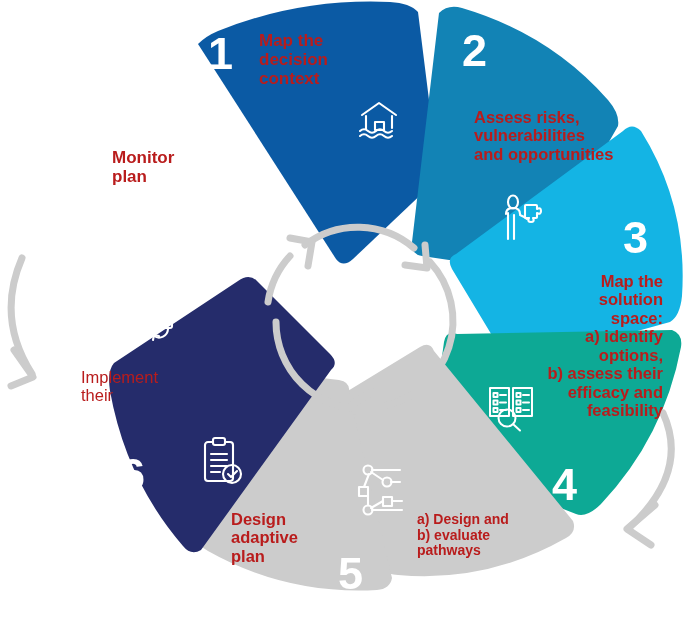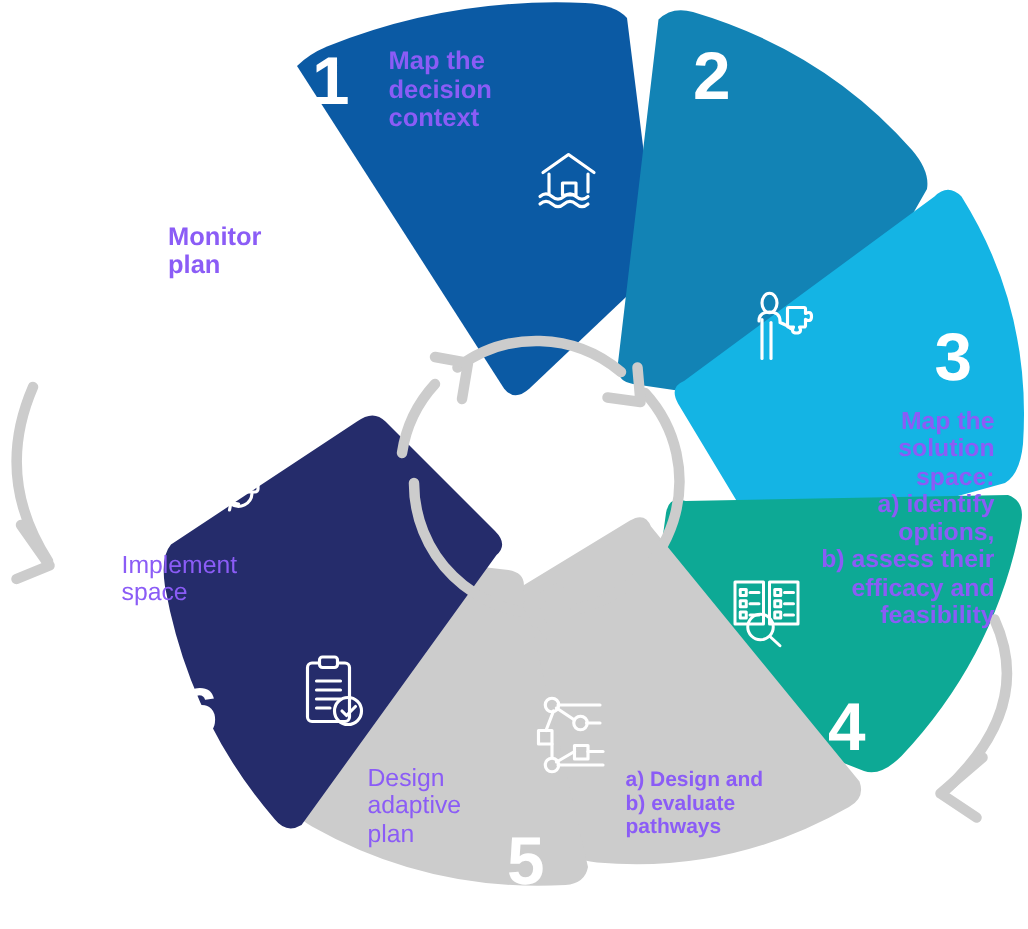--- a/index.html
+++ b/index.html
@@ -5,21 +5,21 @@
   html,body{margin:0;padding:0;background:#ffffff;}
   body{
     width:685px;height:619px;overflow:hidden;
     font-family:"Liberation Sans", sans-serif;
     -webkit-font-smoothing:antialiased;
   }
   #stage{position:relative;width:685px;height:619px;}
   svg#wheel{position:absolute;left:0;top:0;width:685px;height:619px;}
   .seg-label{
     position:absolute;
-    color:#8b5cf6;
+    color:#b91c1c;
     font-weight:bold;
     line-height:1.12;
     white-space:pre-line;
     pointer-events:none;
   }
   .seg-num{
     position:absolute;
     color:#ffffff;
     font-weight:bold;
     line-height:1;
@@ -87,20 +87,23 @@
       <path d="M7 20 L24 8 L41 20"></path>
       <path d="M11 21 V34"></path>
       <path d="M37 21 V33"></path>
       <rect x="20" y="27" width="9" height="8"></rect>
       <path d="M5 36 q4 -3.5 8 0 q4 3.5 8 0 q4 -3.5 8 0 q4 3.5 8 0"></path>
       <path d="M5 41 q4 -3.5 8 0 q4 3.5 8 0 q4 -3.5 8 0 q4 3.5 8 0"></path>
     </svg>
   </div>
 
   <div class="seg-num" style="left:462px;top:28px;font-size:45px;">2</div>
+  <div class="seg-label" style="left:474px;top:108px;font-size:16.5px;width:155px;text-align:left;">Assess risks,
+vulnerabilities
+and opportunities</div>
   <div class="icon-wrap" style="left:500px;top:193px;">
     <svg width="50" height="52" viewBox="0 0 50 52" fill="none" stroke="#ffffff" stroke-width="2.1" stroke-linecap="round" stroke-linejoin="round">
       <ellipse cx="13" cy="9" rx="5" ry="6.5"></ellipse>
       <path d="M6 21 q0 -6 7 -6 q7 0 7 6"></path>
       <path d="M8 20 V46"></path>
       <path d="M14 22 V46"></path>
       <path d="M20 22 q5 2 7 4"></path>
       <path d="M27 12 h9 a1 1 0 0 1 1 1 v3 q4 -2 4 2 q0 4 -4 2 v4 a1 1 0 0 1 -1 1 h-3 q2 4 -2 4 q-4 0 -2 -4 h-3 a1 1 0 0 1 -1 -1 V13 a1 1 0 0 1 1 -1 z"></path>
     </svg>
   </div>
@@ -147,36 +150,36 @@
       <path d="M36 39 H46"></path>
       <path d="M16 48 H46"></path>
       <path d="M13 12 L8 25"></path>
       <path d="M12 34 L12 43"></path>
       <path d="M15 10 L27 18"></path>
       <path d="M15 46 L27 39"></path>
     </svg>
   </div>
 
   <div class="seg-num" style="left:338px;top:551px;font-size:45px;">5</div>
-  <div class="seg-label" style="left:231px;top:510px;font-size:16.5px;width:120px;text-align:left;font-weight:normal;margin-left:14px;">Design
+  <div class="seg-label" style="left:231px;top:510px;font-size:16.5px;width:120px;text-align:left;font-weight:bold;">Design
 adaptive
 plan</div>
   <div class="icon-wrap" style="left:200px;top:436px;">
     <svg width="46" height="52" viewBox="0 0 46 52" fill="none" stroke="#ffffff" stroke-width="2.1" stroke-linecap="round" stroke-linejoin="round">
       <path d="M13 6 H8 a3 3 0 0 0 -3 3 v33 a3 3 0 0 0 3 3 h22 a3 3 0 0 0 3 -3 V9 a3 3 0 0 0 -3 -3 h-5"></path>
       <rect x="13" y="2" width="12" height="7" rx="2"></rect>
       <path d="M11 18 h16 M11 24 h16 M11 30 h16 M11 36 h9"></path>
       <circle cx="32" cy="38" r="9"></circle>
       <path d="M28 38 l3 3 l6 -6"></path>
     </svg>
   </div>
 
   <div class="seg-num" style="left:120px;top:452px;font-size:45px;">6</div>
   <div class="seg-label" style="left:81px;top:368px;font-size:16.5px;width:130px;text-align:left;font-weight:normal;">Implement
-space</div>
+their</div>
   <div class="icon-wrap" style="left:128px;top:292px;">
     <svg width="52" height="50" viewBox="0 0 52 50" fill="none" stroke="#ffffff" stroke-width="2.1" stroke-linecap="round" stroke-linejoin="round">
       <path d="M4 13 V40 a2 2 0 0 0 2 2 h2"></path>
       <path d="M9 8 h10 l3 4 h14 a2 2 0 0 1 2 2 v3"></path>
       <path d="M9 8 a2 2 0 0 0 -2 2 v28 a2 2 0 0 0 2 2 h2"></path>
       <path d="M14 5 h10 l3 4 h15 a2 2 0 0 1 2 2 V34 a2 2 0 0 1 -2 2 H14 a2 2 0 0 1 -2 -2 V7 a2 2 0 0 1 2 -2 z"></path>
       <path d="M22 35 a9 9 0 0 1 14 -7"></path>
       <path d="M40 37 a9 9 0 0 1 -14 7"></path>
       <path d="M37 24 l-1 5 l-5 -1"></path>
       <path d="M25 48 l1 -5 l5 1"></path>

